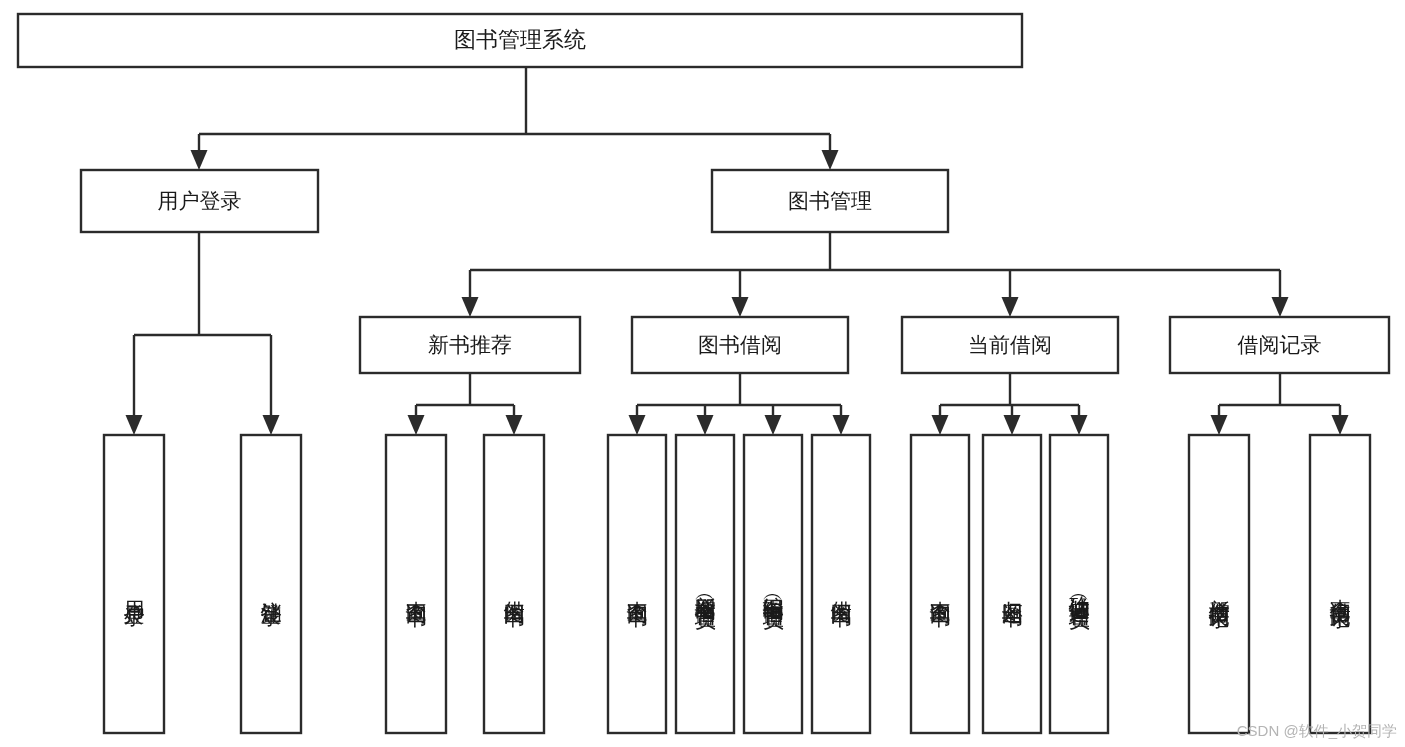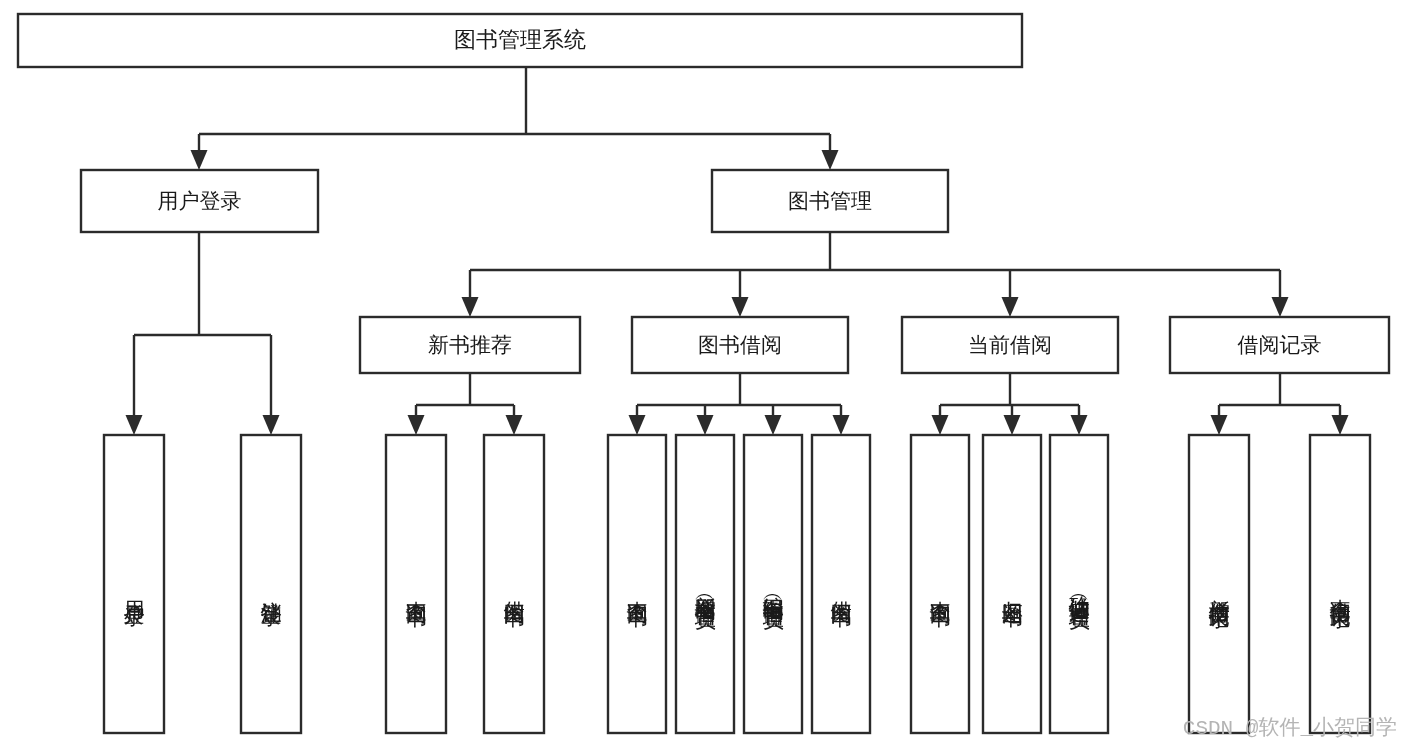--- a/index.html
+++ b/index.html
@@ -65,22 +65,22 @@
     stroke-linecap: butt;
   }
   .arrow-head {
     fill: #2b2b2b;
     stroke: none;
   }
   #watermark {
     position: absolute;
     right: 8px;
     bottom: 6px;
-    font-family: Liberation Mono, monospace;
-    font-size: 21px;
+    font-family: Liberation Sans, sans-serif;
+    font-size: 15px;
     color: #b4b4b4;
     white-space: nowrap;
     pointer-events: none;
   }
 </style>
 </head>
 <body>
 
 <div id="stage">
 

